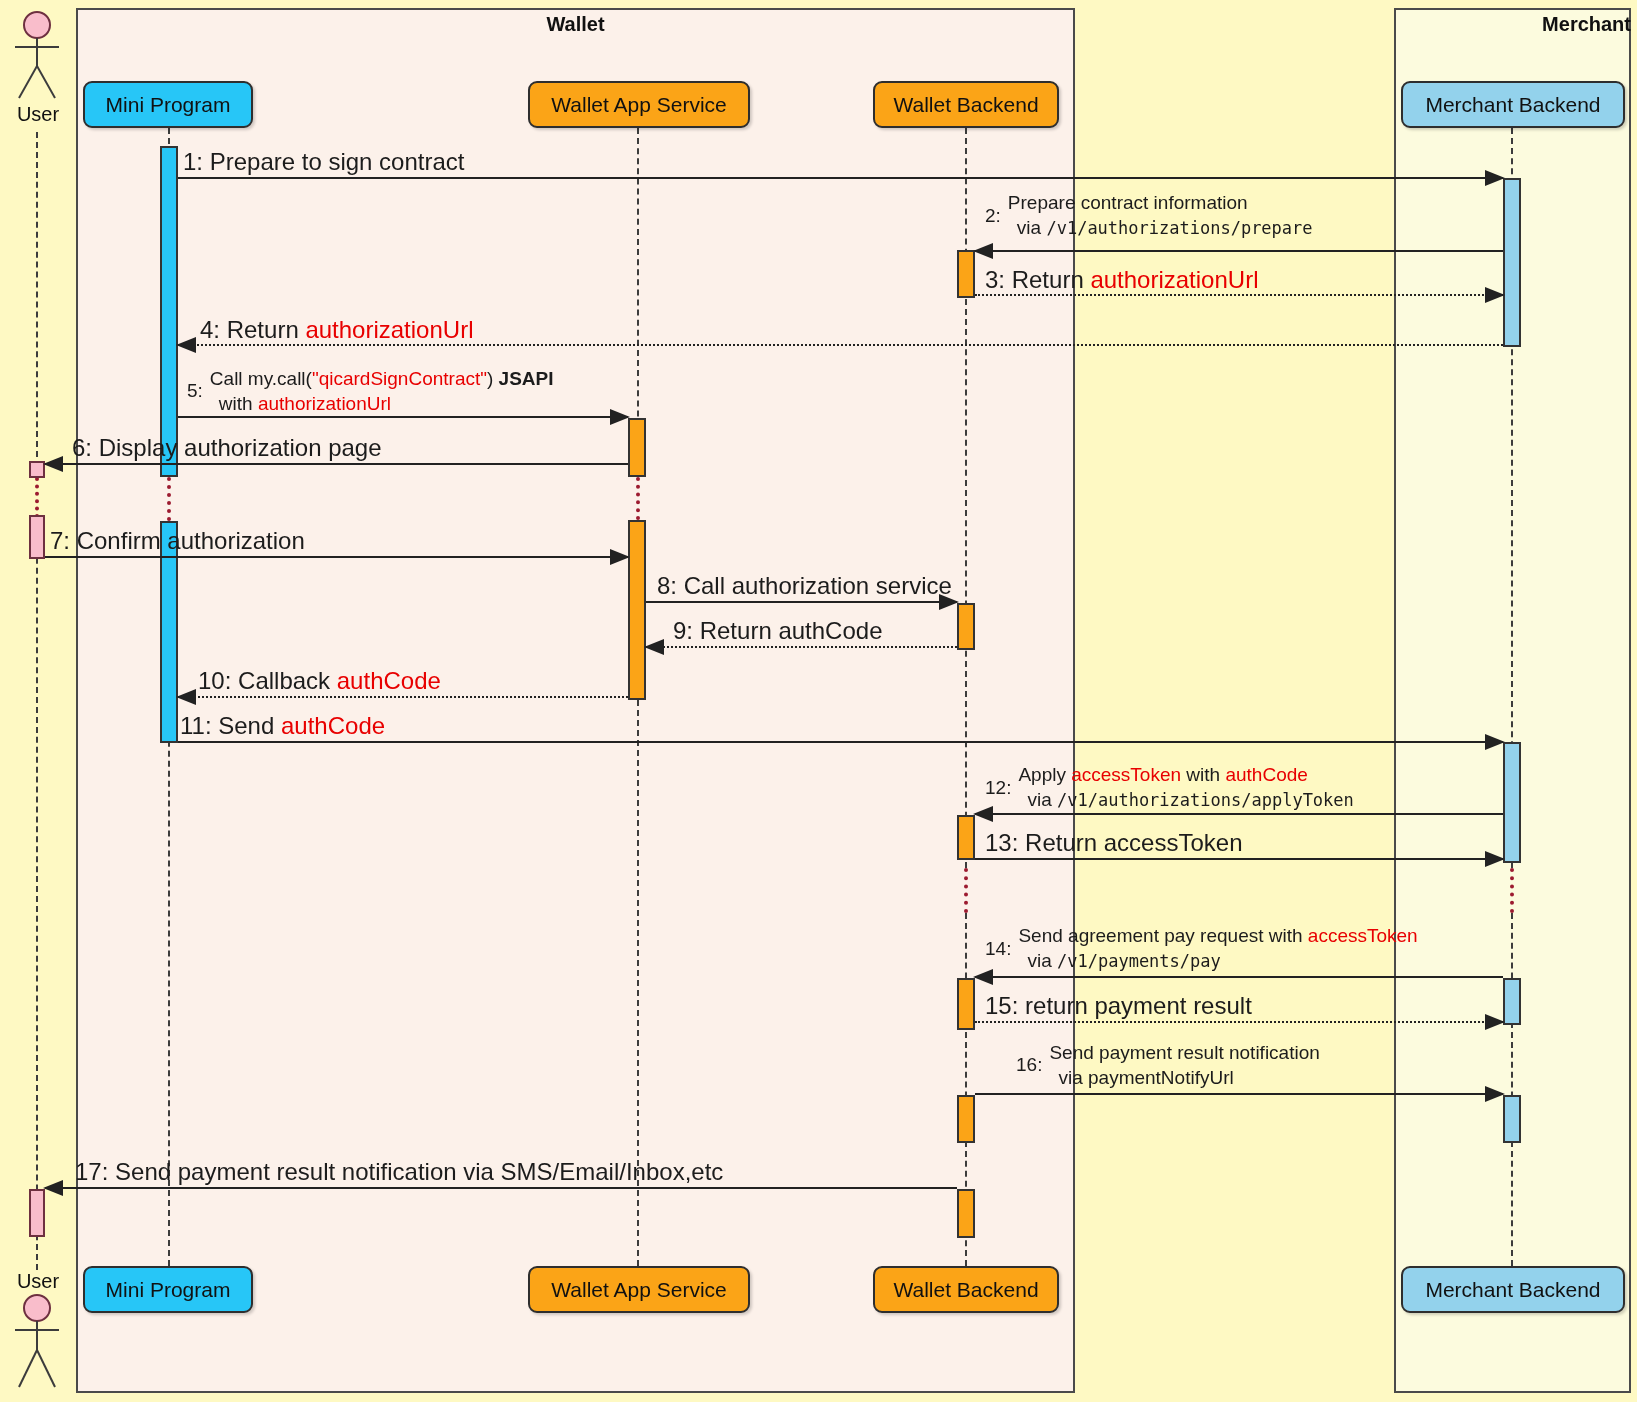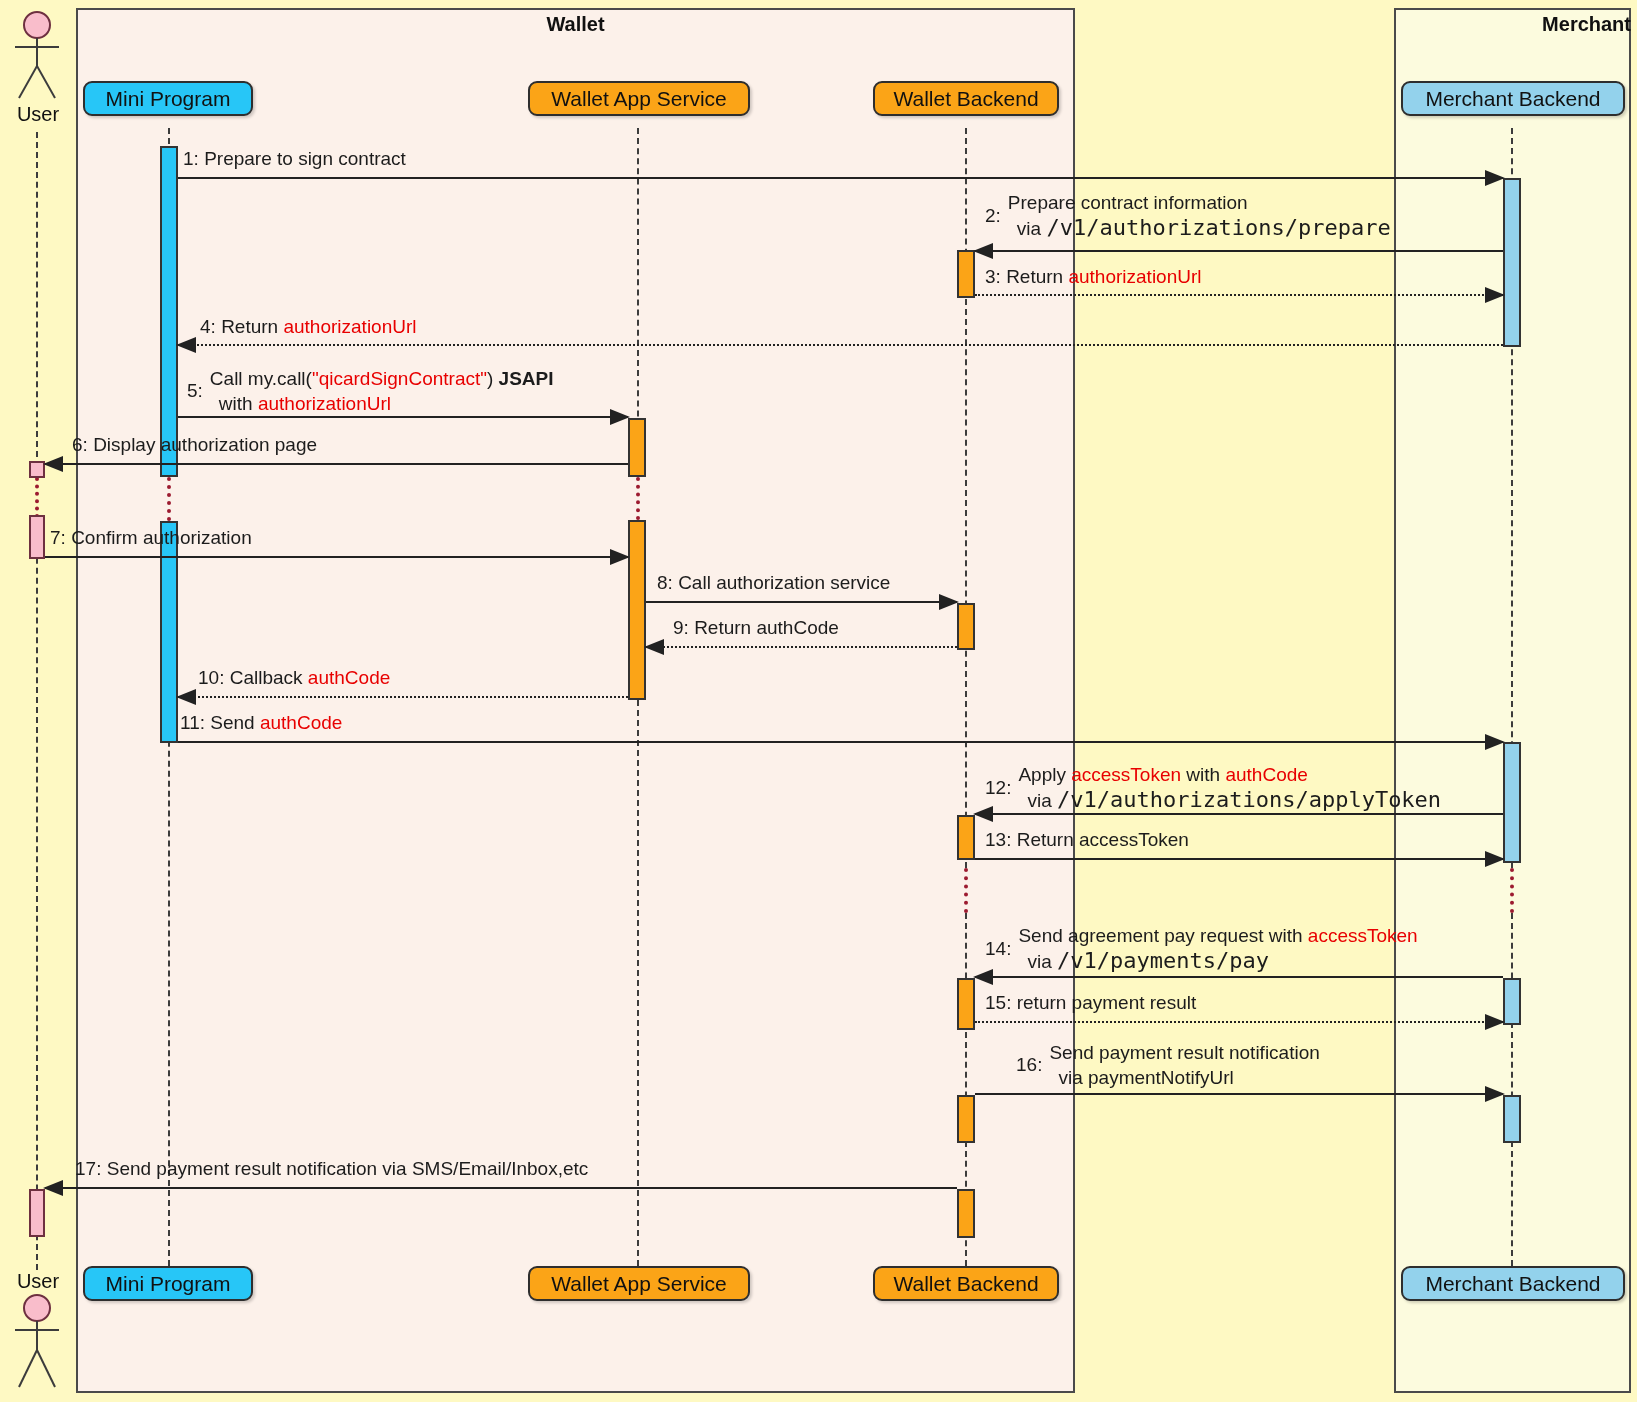--- a/index.html
+++ b/index.html
@@ -1,41 +1,41 @@
 <!DOCTYPE html>
 <html><head>
 <meta charset="utf-8">
 <style>
   html,body{margin:0;padding:0;background:#ffffff;}
   #diagram{position:relative;width:1637px;height:1402px;background:#fef9c3;
     font-family:"Liberation Sans",sans-serif;color:#1c1c1c;overflow:hidden;}
   .frame{position:absolute;border:2px solid #4a4a4a;box-sizing:border-box;}
   .frame-title{position:absolute;text-align:center;font-weight:bold;font-size:20px;color:#111;}
-  .pbox{position:absolute;height:35px;box-sizing:border-box;border:2px solid #2e2e2e;border-radius:9px;
+  .pbox{position:absolute;height:47px;box-sizing:border-box;border:2px solid #2e2e2e;border-radius:9px;
     display:flex;align-items:center;justify-content:center;font-size:21px;color:#111;
     box-shadow:2px 2px 3px rgba(0,0,0,0.18);}
   .ll{position:absolute;width:0;border-left:2px dashed #3c3c3c;}
   .rd{position:absolute;width:0;border-left:4px dotted #9C1B30;}
   .bar{position:absolute;box-sizing:border-box;border:2px solid #333;}
   .cyan{background:#27C6F7;}
   .org{background:#FBA417;}
   .blue{background:#93D2EC;}
   .pinkb{background:#F9BDCB;border-color:#6e3040;}
   .arr{position:absolute;height:0;border-top:2px solid #222;}
   .arr.dot{border-top:2px dotted #222;}
   .hd{position:absolute;width:0;height:0;top:-9px;}
   .hr{right:-2px;border-left:20px solid #222;border-top:8px solid transparent;border-bottom:8px solid transparent;}
   .hl{left:-2px;border-right:20px solid #222;border-top:8px solid transparent;border-bottom:8px solid transparent;}
-  .msg{position:absolute;font-size:19px;white-space:nowrap;color:#1c1c1c;}
+  .msg{position:absolute;font-size:24px;white-space:nowrap;color:#1c1c1c;}
   .msgb{position:absolute;display:flex;align-items:center;gap:7px;font-size:19px;white-space:nowrap;color:#1c1c1c;}
   .msgb .lines{display:flex;flex-direction:column;line-height:25px;}
   .msgb .l2{padding-left:9px;}
   .red{color:#E80000;}
   .bold{font-weight:bold;}
-  .mono{font-family:"DejaVu Sans Mono",monospace;font-size:22px;}
+  .mono{font-family:"DejaVu Sans Mono",monospace;font-size:17px;}
   .ulabel{position:absolute;font-size:20px;color:#111;text-align:center;width:76px;left:0;}
   svg{position:absolute;overflow:visible;}
 </style>
 </head>
 <body>
 
 <div id="diagram">
 
   <div class="frame" style="left:76px;top:8px;width:999px;height:1385px;background:#FCF1EA;"></div>
   <div class="frame" style="left:1394px;top:8px;width:237px;height:1385px;background:#FCFBDE;"></div>

